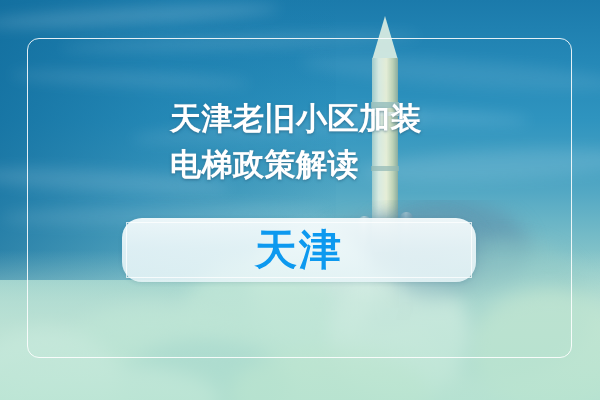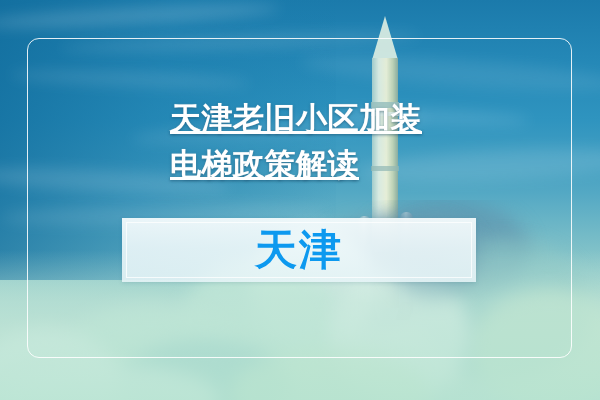--- a/index.html
+++ b/index.html
@@ -158,32 +158,32 @@
     left: 170px;
     top: 96px;
     width: 340px;
     color: #ffffff;
     font-size: 31px;
     font-weight: bold;
     line-height: 46px;
     letter-spacing: 0.5px;
     text-shadow: 0 1px 3px rgba(18,70,100,0.55), 0 0 1px rgba(255,255,255,0.6);
     white-space: pre-line;
-    text-decoration: underline;
   }
 
   
   .banner {
     position: absolute;
     left: 122px;
     top: 218px;
     width: 354px;
     height: 64px;
     background: linear-gradient(180deg, rgba(247,252,253,0.93) 0%, rgba(238,248,250,0.90) 45%, rgba(230,244,247,0.88) 100%);
     box-shadow: 0 1px 4px rgba(40,90,115,0.16);
+    border-radius: 20px;
   }
   .banner-inner-line {
     position: absolute;
     inset: 4px;
     border: 1px solid rgba(255,255,255,0.75);
     pointer-events: none;
   }
   .banner-text {
     position: absolute;
     inset: 0;

